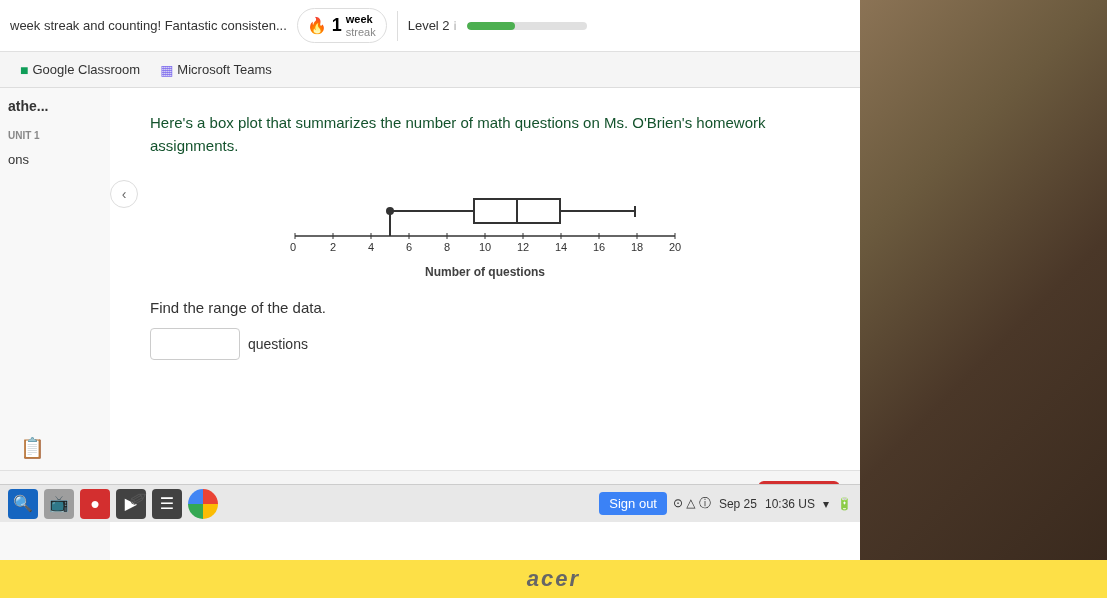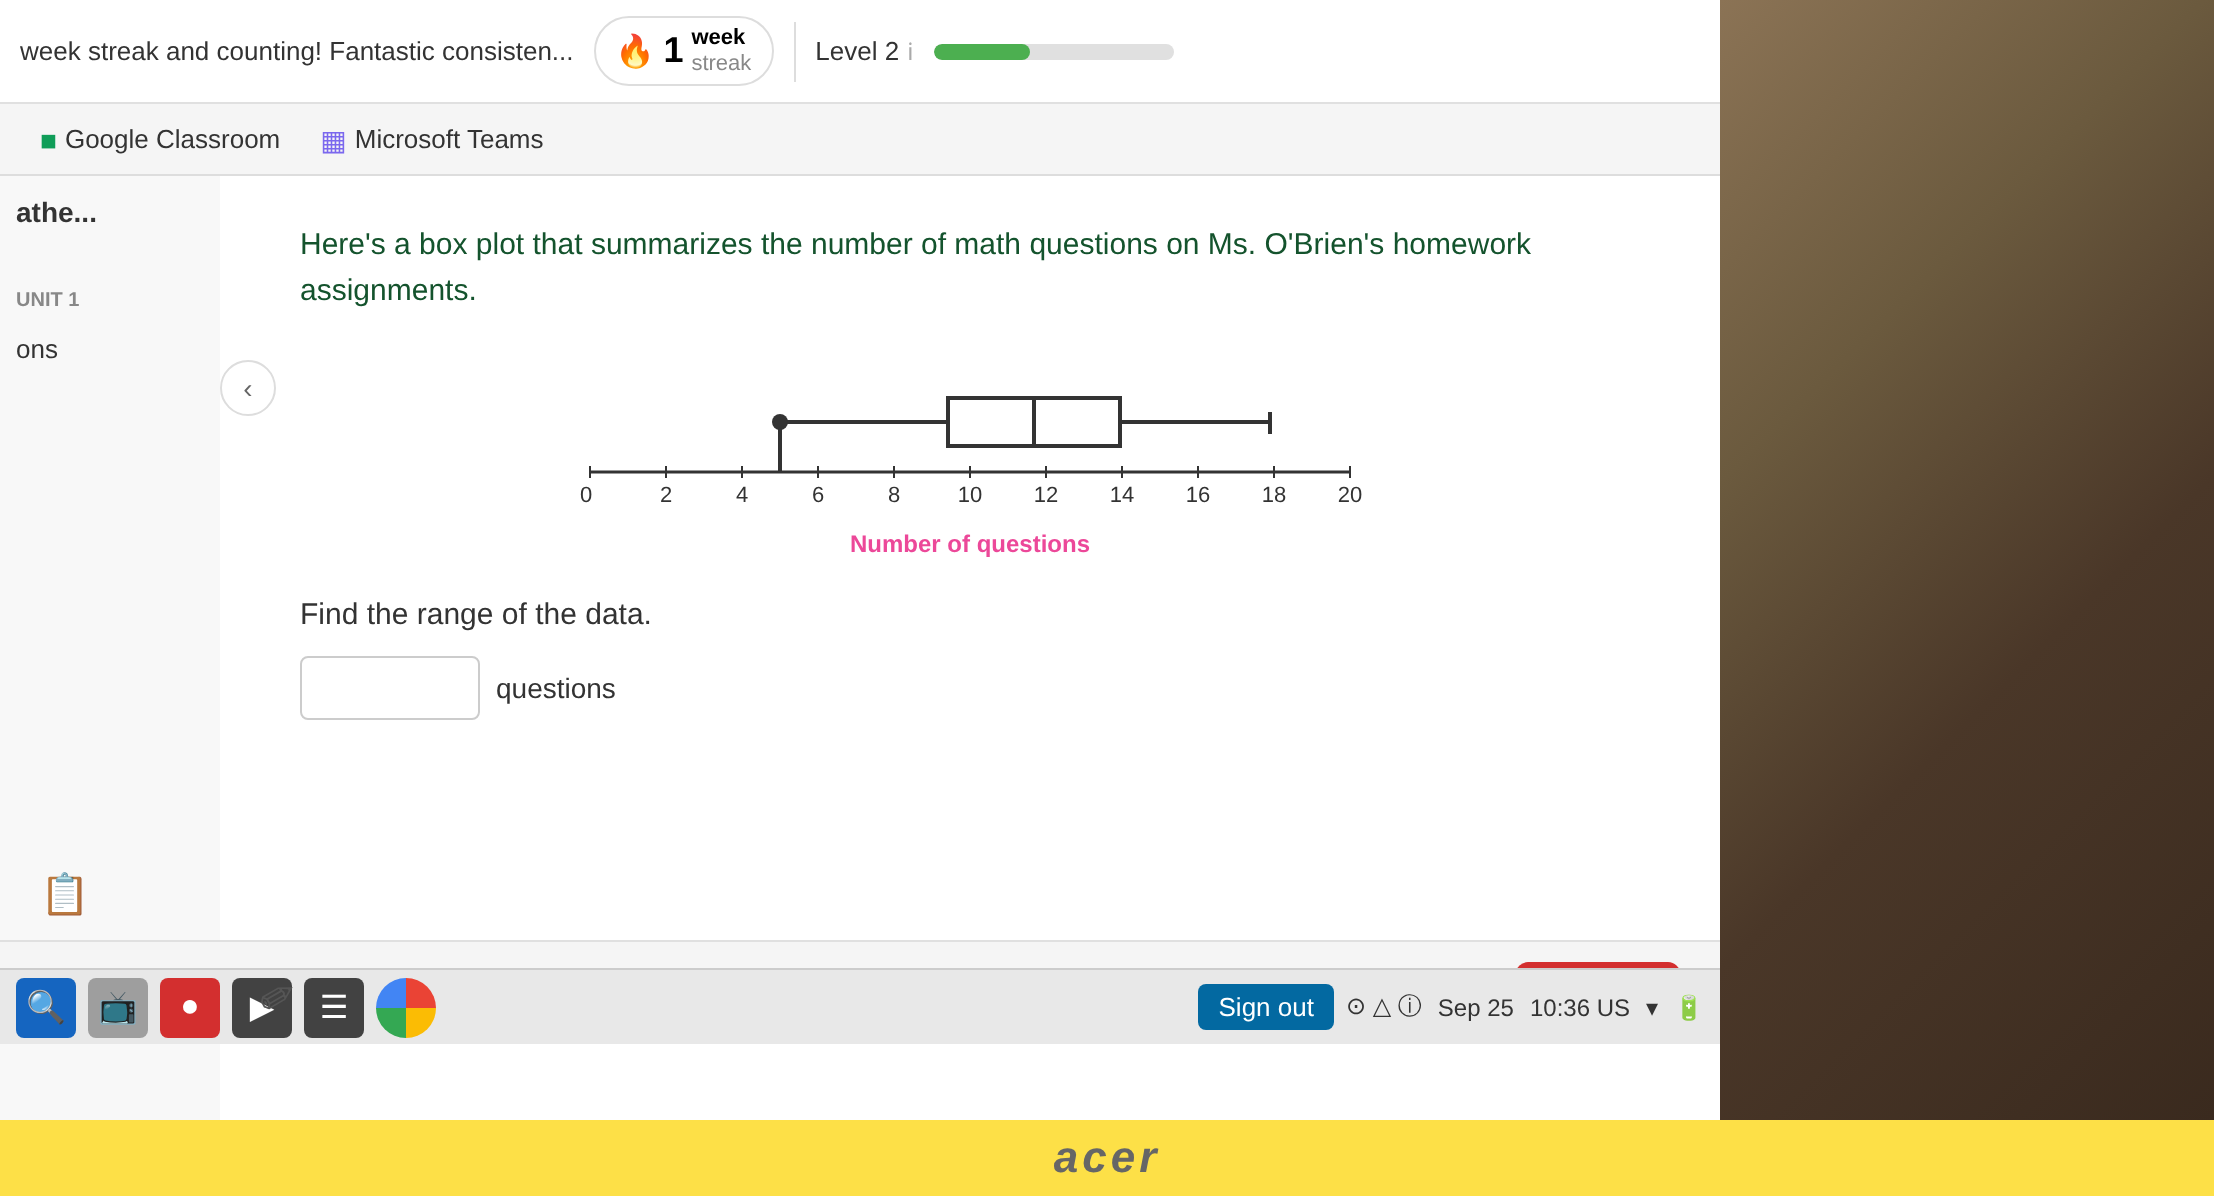--- a/index.html
+++ b/index.html
@@ -233,21 +233,21 @@
       flex-direction: column;
       align-items: center;
     }
 
     .box-plot-svg {
       display: block;
     }
 
     .axis-label {
       font-size: 12px;
-      color: #ec4899;
+      color: #404040;
       margin-top: 4px;
       font-weight: bold;
     }
 
     
     .answer-area {
       margin-top: 20px;
     }
 
     .find-range-text {
@@ -368,21 +368,21 @@
     .taskbar-icon.chrome {
       background: conic-gradient(#ea4335 0deg 90deg, #fbbc04 90deg 180deg, #34a853 180deg 270deg, #4285f4 270deg 360deg);
       color: #fff;
       border-radius: 50%;
     }
     .taskbar-icon.dark { background: #424242; color: #fff; }
 
     .taskbar-spacer { flex: 1; }
 
     .sign-out-btn {
-      background: #0369a1;
+      background: #3b82f6;
       color: #fff;
       border: none;
       border-radius: 4px;
       padding: 4px 10px;
       font-size: 13px;
       cursor: pointer;
       font-weight: 500;
     }
 
     .taskbar-right {
@@ -430,21 +430,21 @@
         <span style="color:#7B68EE;font-size:14px">▦</span>
         <span>Microsoft Teams</span>
       </div>
     </div>
 
     <div class="sidebar">
       <div style="display:flex;align-items:center;justify-content:space-between;padding:10px 8px 0 8px">
         <span style="font-size:14px;font-weight:bold;color:#333">athe...</span>
         <span style="font-size:14px;color:#666">›</span>
       </div>
-      <div style="margin-top:31px">
+      <div style="margin-top:16px">
         <div class="unit-label">UNIT 1</div>
         <div class="unit-item">
           <span>ons</span>
           <span style="font-size:14px;color:#666">›</span>
         </div>
       </div>
       <div style="position:absolute;bottom:100px;left:20px;font-size:20px;color:#888;cursor:pointer">📋</div>
     </div>
 
     <div class="nav-btn">

